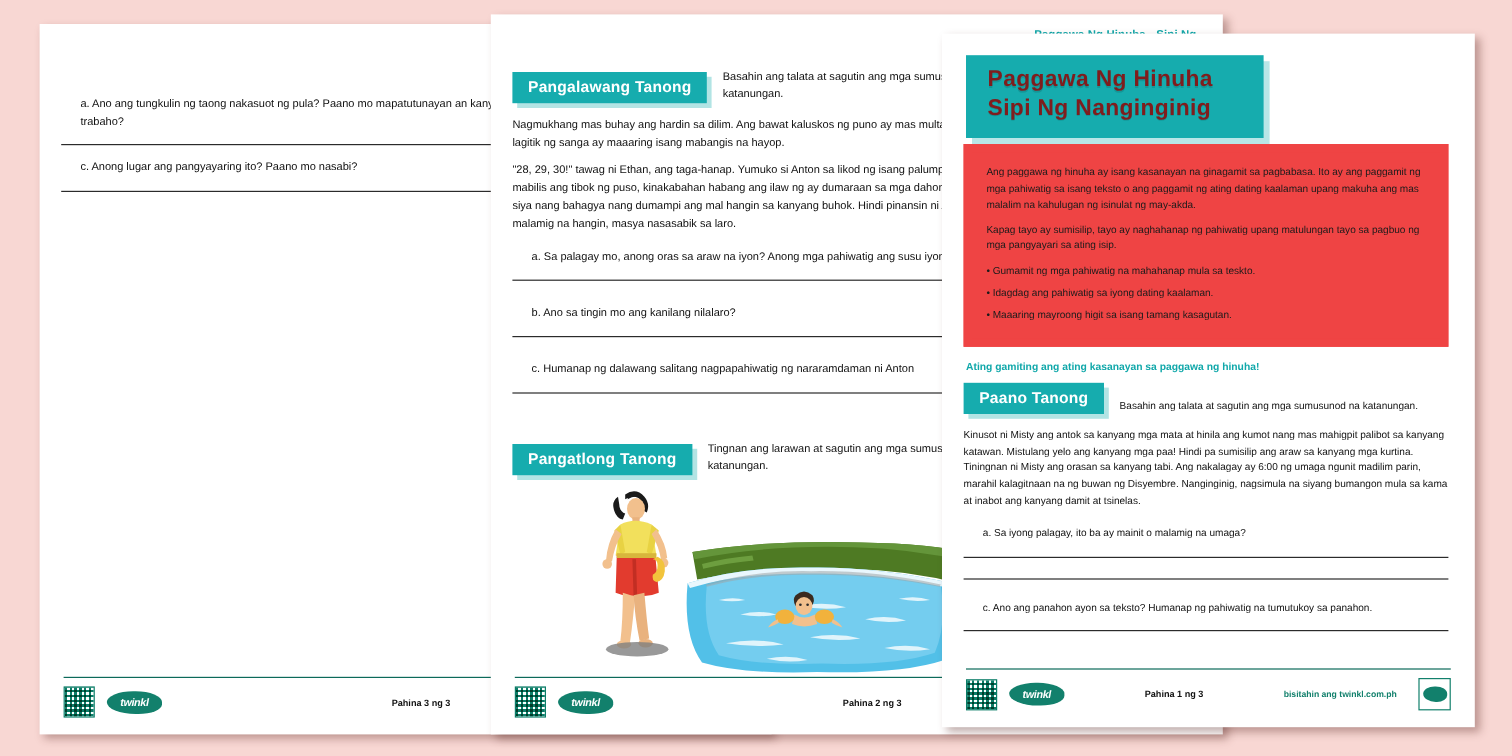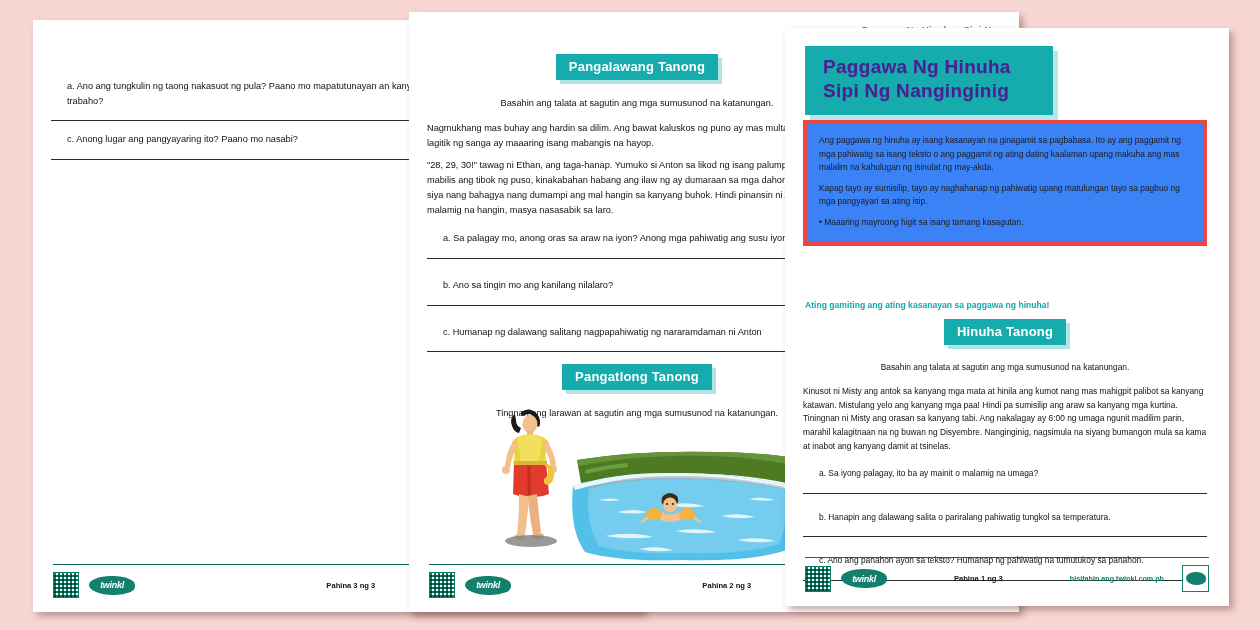--- a/index.html
+++ b/index.html
@@ -32,43 +32,43 @@
   }
 
   
   .title-banner {
     position: absolute; left: 20px; top: 18px;
     width: 248px; padding: 9px 14px 11px 18px;
     background: #16acae;
     box-shadow: 5px 5px 0 rgba(22,172,174,0.30);
   }
   .title-banner .line {
-    color: #4c1d95; font-weight: bold; font-size: 19px;
+    color: #7f1d1d; font-weight: bold; font-size: 19px;
     line-height: 1.28; letter-spacing: .3px;
     text-shadow: 0 1px 0 rgba(0,0,0,.12);
   }
 
   
   .info-card {
     position: absolute; left: 18px; width: 404px;
-    border: 4px solid #ef4444; background: #3b82f6;
+    border: 7px solid #ef4444; background: #ef4444;
     padding: 10px 12px 12px 12px;
   }
   .info-card p { font-size: 8.4px; line-height: 1.62; color: #1b1b1b; margin-bottom: 7px; }
   .info-card p.bullet { margin-bottom: 5px; }
   .info-card p:last-child { margin-bottom: 0; }
 
   .tagline {
     position: absolute; left: 20px;
     color: #11a8aa; font-weight: bold; font-size: 8.6px;
   }
 
   
   .q-block { position: absolute; left: 18px; width: 410px; }
-  .q-head { display: flex; align-items: center; gap: 13px; flex-direction: column; }
+  .q-head { display: flex; align-items: flex-end; gap: 13px; }
   .pill {
     background: #16acae; color: #fff; font-weight: bold;
     font-size: 13px; padding: 5px 13px 6px 13px;
     box-shadow: 4px 4px 0 rgba(22,172,174,0.33);
     white-space: nowrap; letter-spacing: .2px;
   }
   .q-instr { font-size: 8.4px; line-height: 1.55; color: #111; padding-top: 3px; }
 
   .passage { font-size: 8.4px; line-height: 1.63; color: #111; margin-top: 11px; }
   .passage p { margin-bottom: 7px; }
@@ -273,39 +273,40 @@
     <div class="sheet-inner">
 
       <div class="title-banner">
         <div class="line">Paggawa Ng Hinuha</div>
         <div class="line">Sipi Ng Nanginginig</div>
       </div>
 
       <div class="info-card" style="top:92px;">
         <p>Ang paggawa ng hinuha ay isang kasanayan na ginagamit sa pagbabasa. Ito ay ang paggamit ng mga pahiwatig sa isang teksto o ang paggamit ng ating dating kaalaman upang makuha ang mas malalim na kahulugan ng isinulat ng may-akda.</p>
         <p>Kapag tayo ay sumisilip, tayo ay naghahanap ng pahiwatig upang matulungan tayo sa pagbuo ng mga pangyayari sa ating isip.</p>
+        <p class="bullet">• Gumamit ng mga pahiwatig na mahahanap mula sa teskto.</p>
+        <p class="bullet">• Idagdag ang pahiwatig sa iyong dating kaalaman.</p>
         <p class="bullet">• Maaaring mayroong higit sa isang tamang kasagutan.</p>
       </div>
 
       <div class="tagline" style="top:272px;">Ating gamiting ang ating kasanayan sa paggawa ng hinuha!</div>
 
       <div class="q-block" style="top:291px; width:404px;">
         <div class="q-head">
-          <div class="pill">Hinuha Tanong</div>
+          <div class="pill">Paano Tanong</div>
           <div class="q-instr">Basahin ang talata at sagutin ang mga sumusunod na katanungan.</div>
         </div>
         <div class="passage">
           <p>Kinusot ni Misty ang antok sa kanyang mga mata at hinila ang kumot nang mas mahigpit palibot sa kanyang katawan. Mistulang yelo ang kanyang mga paa! Hindi pa sumisilip ang araw sa kanyang mga kurtina. Tiningnan ni Misty ang orasan sa kanyang tabi. Ang nakalagay ay 6:00 ng umaga ngunit madilim parin, marahil kalagitnaan na ng buwan ng Disyembre. Nanginginig, nagsimula na siyang bumangon mula sa kama at inabot ang kanyang damit at tsinelas.</p>
         </div>
         <div class="qitem" style="margin-top:14px;">
           <div class="qtext">a. Sa iyong palagay, ito ba ay mainit o malamig na umaga?</div>
           <div class="rule"></div>
         </div>
         <div class="qitem" style="margin-top:17px;">
-          <div class="qtext">b. Hanapin ang dalawang salita o pariralang pahiwatig tungkol sa temperatura.</div>
           <div class="rule"></div>
         </div>
         <div class="qitem" style="margin-top:17px;">
           <div class="qtext">c. Ano ang panahon ayon sa teksto? Humanap ng pahiwatig na tumutukoy sa panahon.</div>
           <div class="rule"></div>
         </div>
       </div>
 
       <div class="footer">
         <div class="qr"></div>

